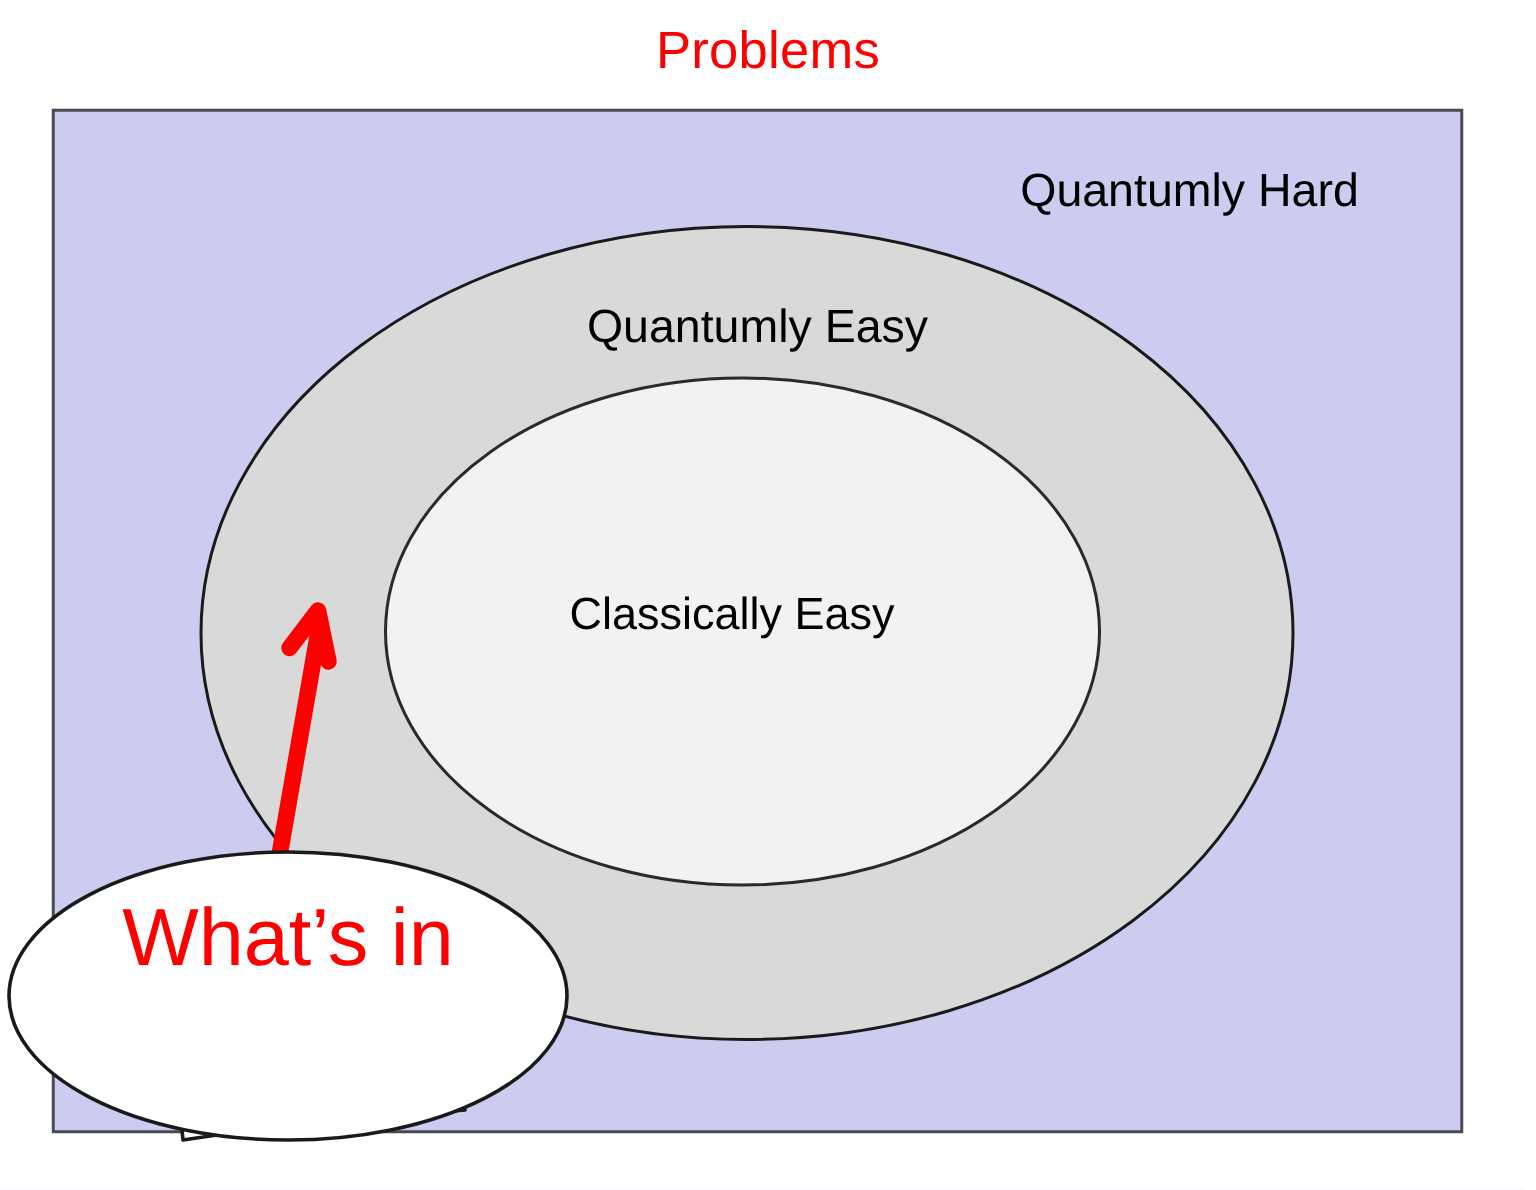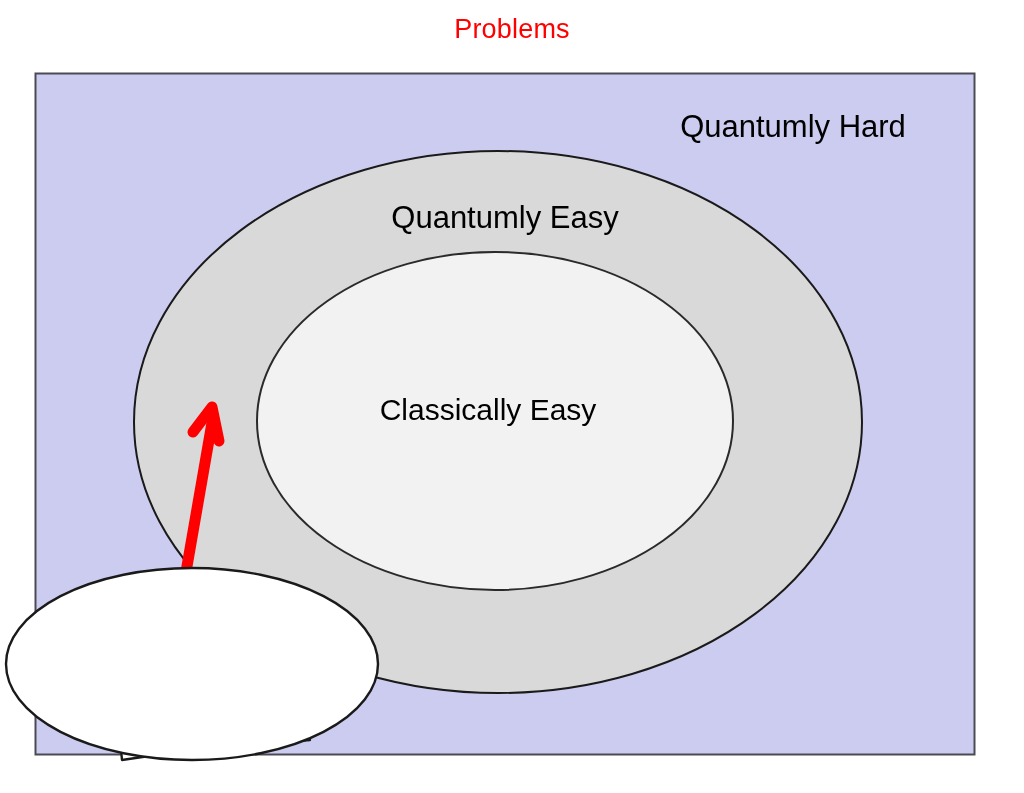--- a/index.html
+++ b/index.html
@@ -30,21 +30,21 @@
     color: #000000;
     font-weight: normal;
     line-height: 1.1;
   }
   #title-problems {
     position: absolute;
     left: 0;
     top: 14px;
     width: 1024px;
     text-align: center;
-    font-size: 27px;
+    font-size: 35px;
     color: #ff0000;
     letter-spacing: 0.2px;
   }
   #label-quantumly-hard {
     left: 0;
     top: 110px;
     width: 1024px;
     text-align: center;
     transform: translateX(281px);
     font-size: 31px;
@@ -104,15 +104,16 @@
     <ellipse cx="192" cy="664" rx="186" ry="96" fill="#ffffff" stroke="#1a1a1a" stroke-width="2.4"></ellipse>
   </svg>
 
   <div class="lbl" id="label-quantumly-hard">Quantumly Hard</div>
 
   <div class="lbl" id="label-quantumly-easy">Quantumly Easy</div>
 
   <div class="lbl" id="label-classically-easy">Classically Easy</div>
 
   <div id="bubble-text">
+    <span class="bl">What’s in</span>
   </div>
 
 </div>
 
 </body></html>

